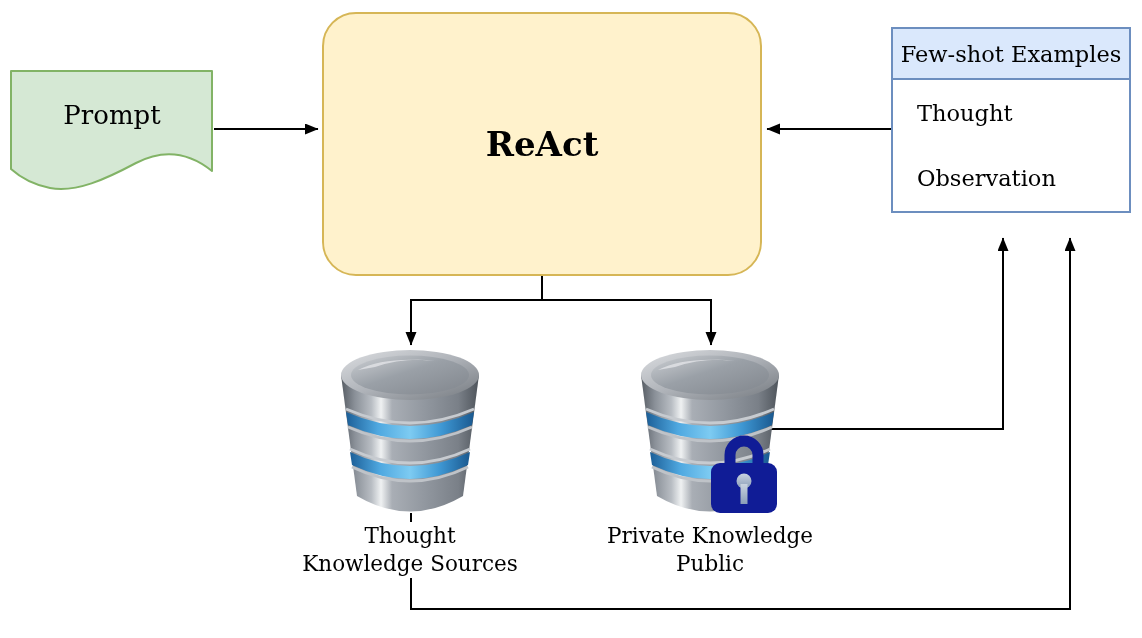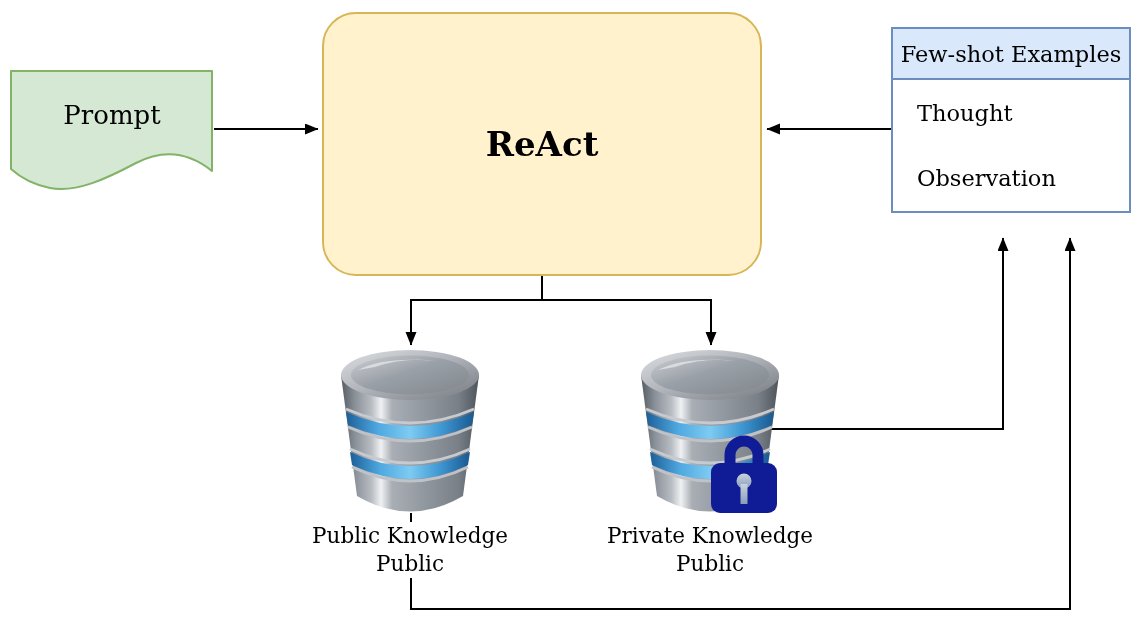--- a/index.html
+++ b/index.html
@@ -169,16 +169,16 @@
         <stop offset="0" stop-color="#C9D3E0"></stop>
         <stop offset="1" stop-color="#8A9DB8"></stop>
       </linearGradient>
     </defs>
     <path d="M19 40 V24 a14 14 0 0 1 28 0 V40" fill="none" stroke="#101C96" stroke-width="11"></path>
     <rect x="0" y="32" width="66" height="50" rx="9" fill="#101C96"></rect>
     <circle cx="33" cy="50" r="7.5" fill="url(#keyhole)"></circle>
     <path d="M29.5 53 h7 v20 h-7 z" fill="url(#keyhole)"></path>
   </svg>
 
-  <div id="label-public" class="node ks-label">Public Knowledge Public</div>
+  <div id="label-public" class="node ks-label">Thought Knowledge Sources</div>
   <div id="label-private" class="node ks-label">Private Knowledge Public</div>
 
 </div>
 
 </body></html>

